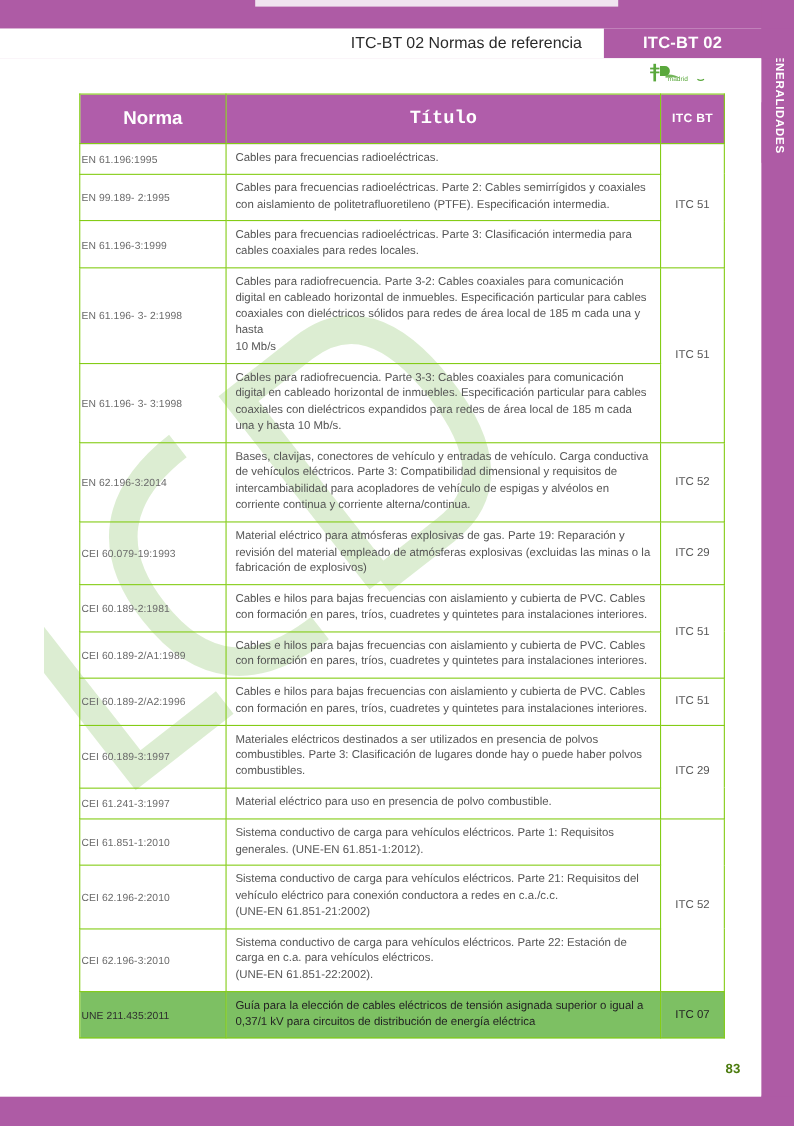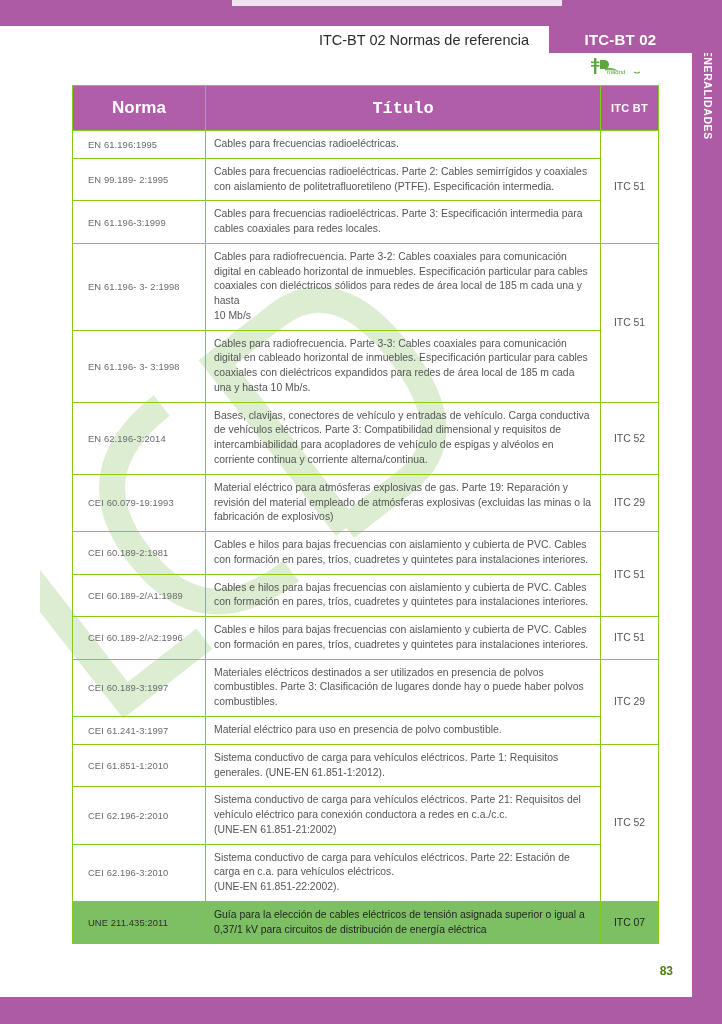--- a/index.html
+++ b/index.html
@@ -140,21 +140,21 @@
     font-weight: bold;
     text-align: center;
   }
   th.h-norma { font-size: 17px; }
   th.h-titulo { font-size: 17px; font-family: Liberation Mono, monospace; }
   th.h-itc { font-size: 11px; letter-spacing: 0.3px; }
 
   td.c-norma {
     font-size: 9.4px;
     color: #6a6a6a;
-    padding: 6px 15px;
+    padding: 6px 1px;
     letter-spacing: 0.1px;
   }
   td.c-titulo {
     font-size: 10.4px;
     color: #555555;
     padding: 6px 8px;
     line-height: 1.42;
   }
   td.c-itc {
     font-size: 10.4px;
@@ -239,21 +239,21 @@
             <td class="c-norma">EN 61.196:1995</td>
             <td class="c-titulo">Cables para frecuencias radioeléctricas.</td>
             <td class="c-itc" rowspan="3">ITC 51</td>
           </tr>
           <tr>
             <td class="c-norma">EN 99.189- 2:1995</td>
             <td class="c-titulo">Cables para frecuencias radioeléctricas. Parte 2: Cables semirrígidos y coaxiales con aislamiento de politetrafluoretileno (PTFE). Especificación intermedia.</td>
           </tr>
           <tr>
             <td class="c-norma">EN 61.196-3:1999</td>
-            <td class="c-titulo">Cables para frecuencias radioeléctricas. Parte 3: Especificación intermedia para cables coaxiales para redes locales.</td>
+            <td class="c-titulo">Cables para frecuencias radioeléctricas. Parte 3: Clasificación intermedia para cables coaxiales para redes locales.</td>
           </tr>
           <tr>
             <td class="c-norma">EN 61.196- 3- 2:1998</td>
             <td class="c-titulo">Cables para radiofrecuencia. Parte 3-2: Cables coaxiales para comunicación digital en cableado horizontal de inmuebles. Especificación particular para cables coaxiales con dieléctricos sólidos  para redes de área local de 185 m cada una y hasta<br>10 Mb/s</td>
             <td class="c-itc" rowspan="2">ITC 51</td>
           </tr>
           <tr>
             <td class="c-norma">EN 61.196- 3- 3:1998</td>
             <td class="c-titulo">Cables para radiofrecuencia. Parte 3-3: Cables coaxiales para comunicación digital en cableado horizontal de inmuebles. Especificación particular para cables coaxiales con dieléctricos expandidos para redes de área local de 185 m cada una y hasta 10 Mb/s.</td>
           </tr>

